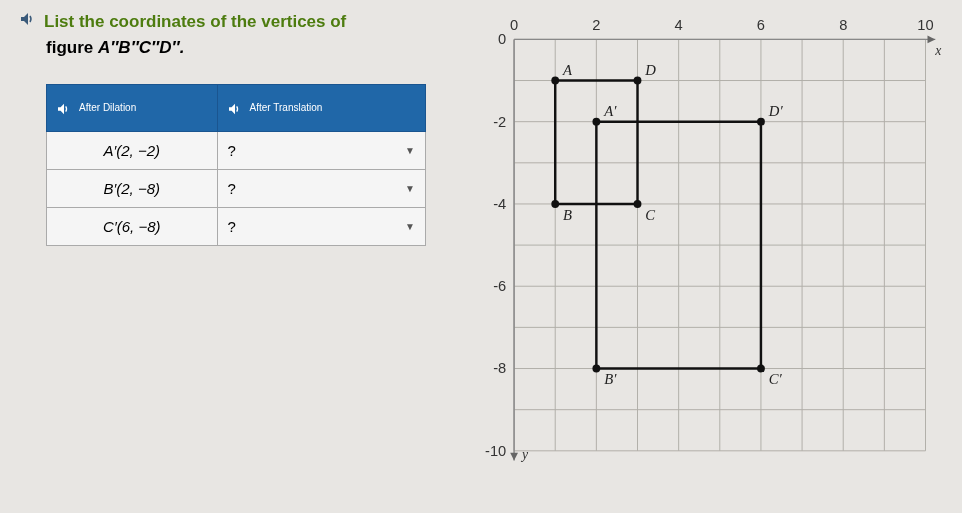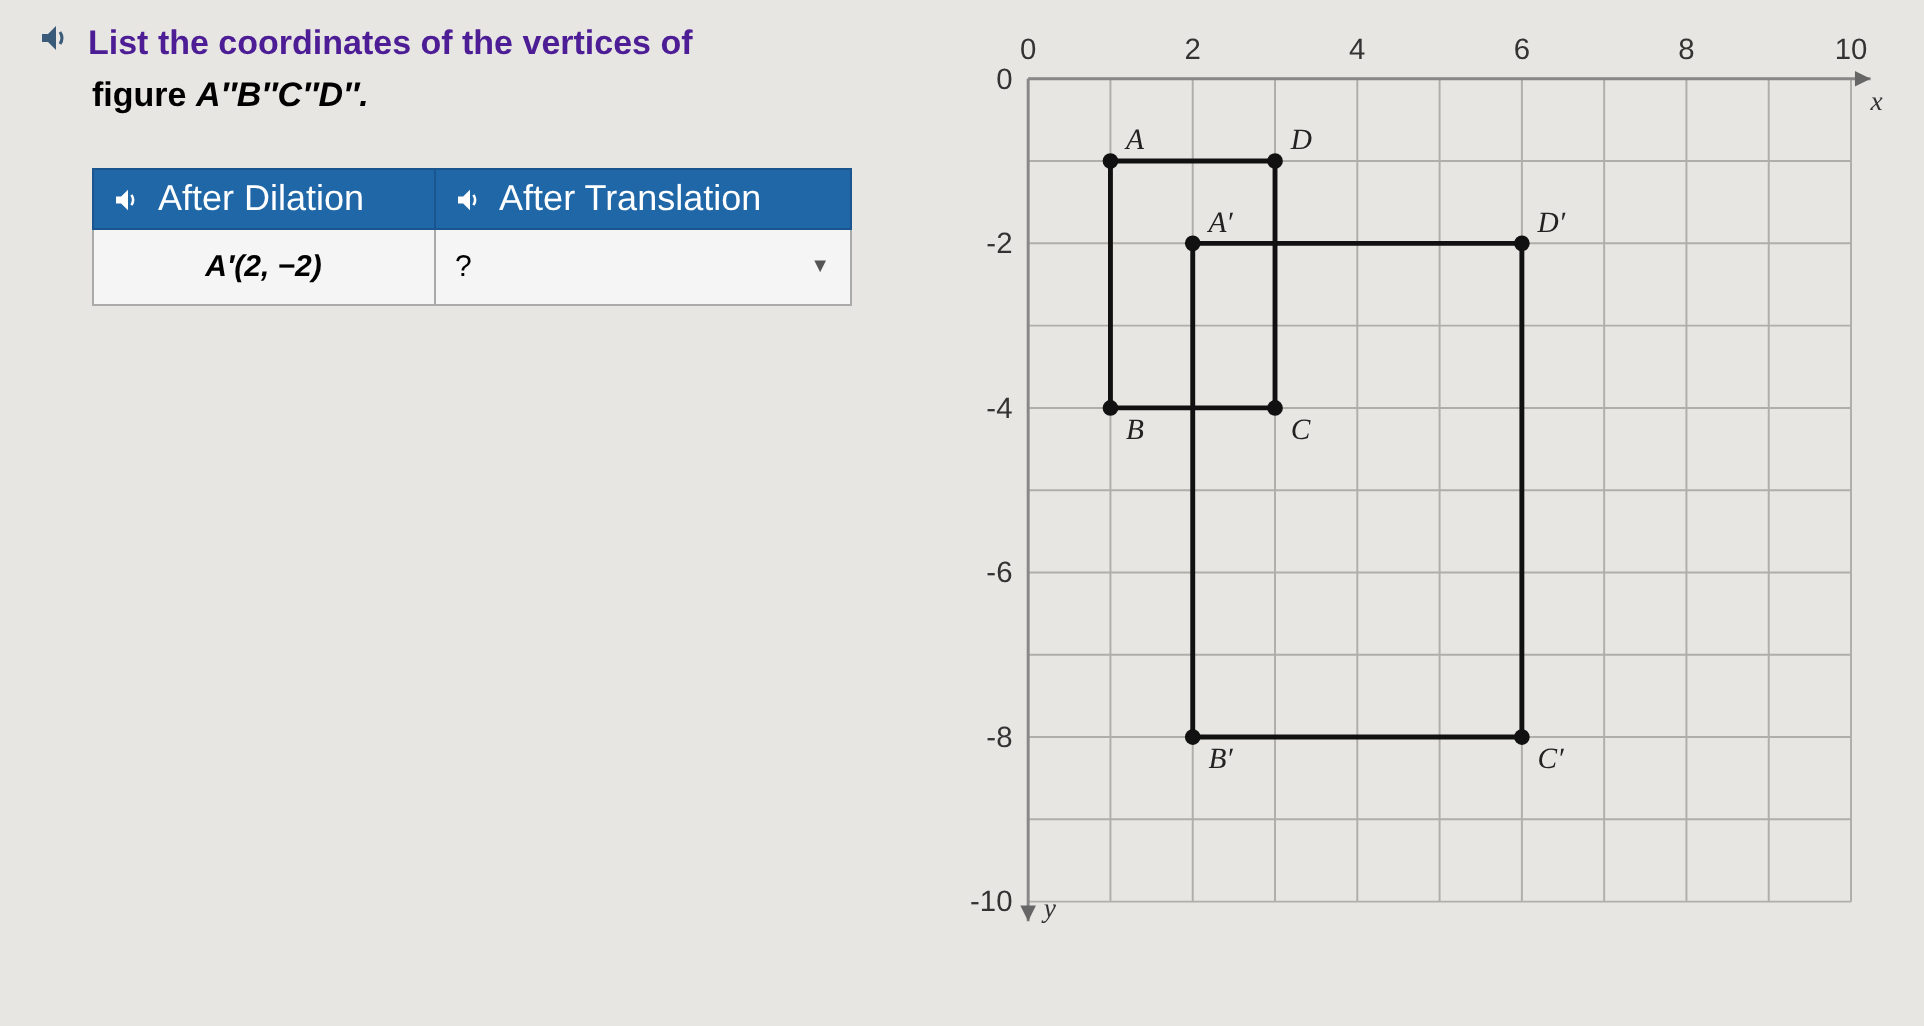--- a/index.html
+++ b/index.html
@@ -23,21 +23,21 @@
     }
     .audio-icon {
       display: inline-flex;
       align-items: center;
       color: #3a5a7a;
       margin-top: 2px;
     }
     .question-text {
       font-size: 17px;
       font-weight: bold;
-      color: #4c1d95;
+      color: #4d7c0f;
       line-height: 1.4;
     }
     .figure-label {
       font-style: italic;
     }
     .subscript-text {
       font-size: 17px;
       font-weight: bold;
       margin-left: 26px;
       margin-bottom: 26px;
@@ -45,23 +45,23 @@
     .data-table {
       margin-left: 26px;
       border-collapse: collapse;
       width: 380px;
       background: #fff;
       border: 1px solid #888;
     }
     .data-table th {
       background: #2067a8;
       color: #fff;
-      padding: 4px 10px;
+      padding: 16px 10px;
       font-weight: normal;
-      font-size: 18px;
+      font-size: 10px;
       border: 1px solid #1a5590;
       text-align: right;
     }
     .data-table th .audio-icon {
       color: #fff;
       margin-right: 4px;
     }
     .header-cell {
       display: flex;
       align-items: center;
@@ -70,21 +70,20 @@
     .data-table td {
       padding: 10px;
       border: 1px solid #aaa;
       font-size: 15px;
       background: #f5f5f5;
     }
     .data-table td:first-child {
       text-align: center;
       font-style: italic;
       width: 45%;
-      font-weight: bold;
     }
     .dropdown-cell {
       display: flex;
       justify-content: space-between;
       align-items: center;
       cursor: pointer;
     }
     .arrow-down {
       font-size: 10px;
       color: #555;
@@ -150,20 +149,38 @@
                 </svg>
             </span>
             <span>After Translation</span>
           </div>
         </th>
       </tr>
     </thead>
     <tbody id="table-body">
     <tr>
           <td>A′(2, −2)</td>
+          <td>
+            <div class="dropdown-cell">
+              <span>?</span>
+              <span class="arrow-down">▼</span>
+            </div>
+          </td>
+        </tr>
+        <tr>
+          <td>B′(2, −8)</td>
+          <td>
+            <div class="dropdown-cell">
+              <span>?</span>
+              <span class="arrow-down">▼</span>
+            </div>
+          </td>
+        </tr>
+        <tr>
+          <td>C′(6, −8)</td>
           <td>
             <div class="dropdown-cell">
               <span>?</span>
               <span class="arrow-down">▼</span>
             </div>
           </td>
         </tr>
       </tbody>
   </table>
 </div>

